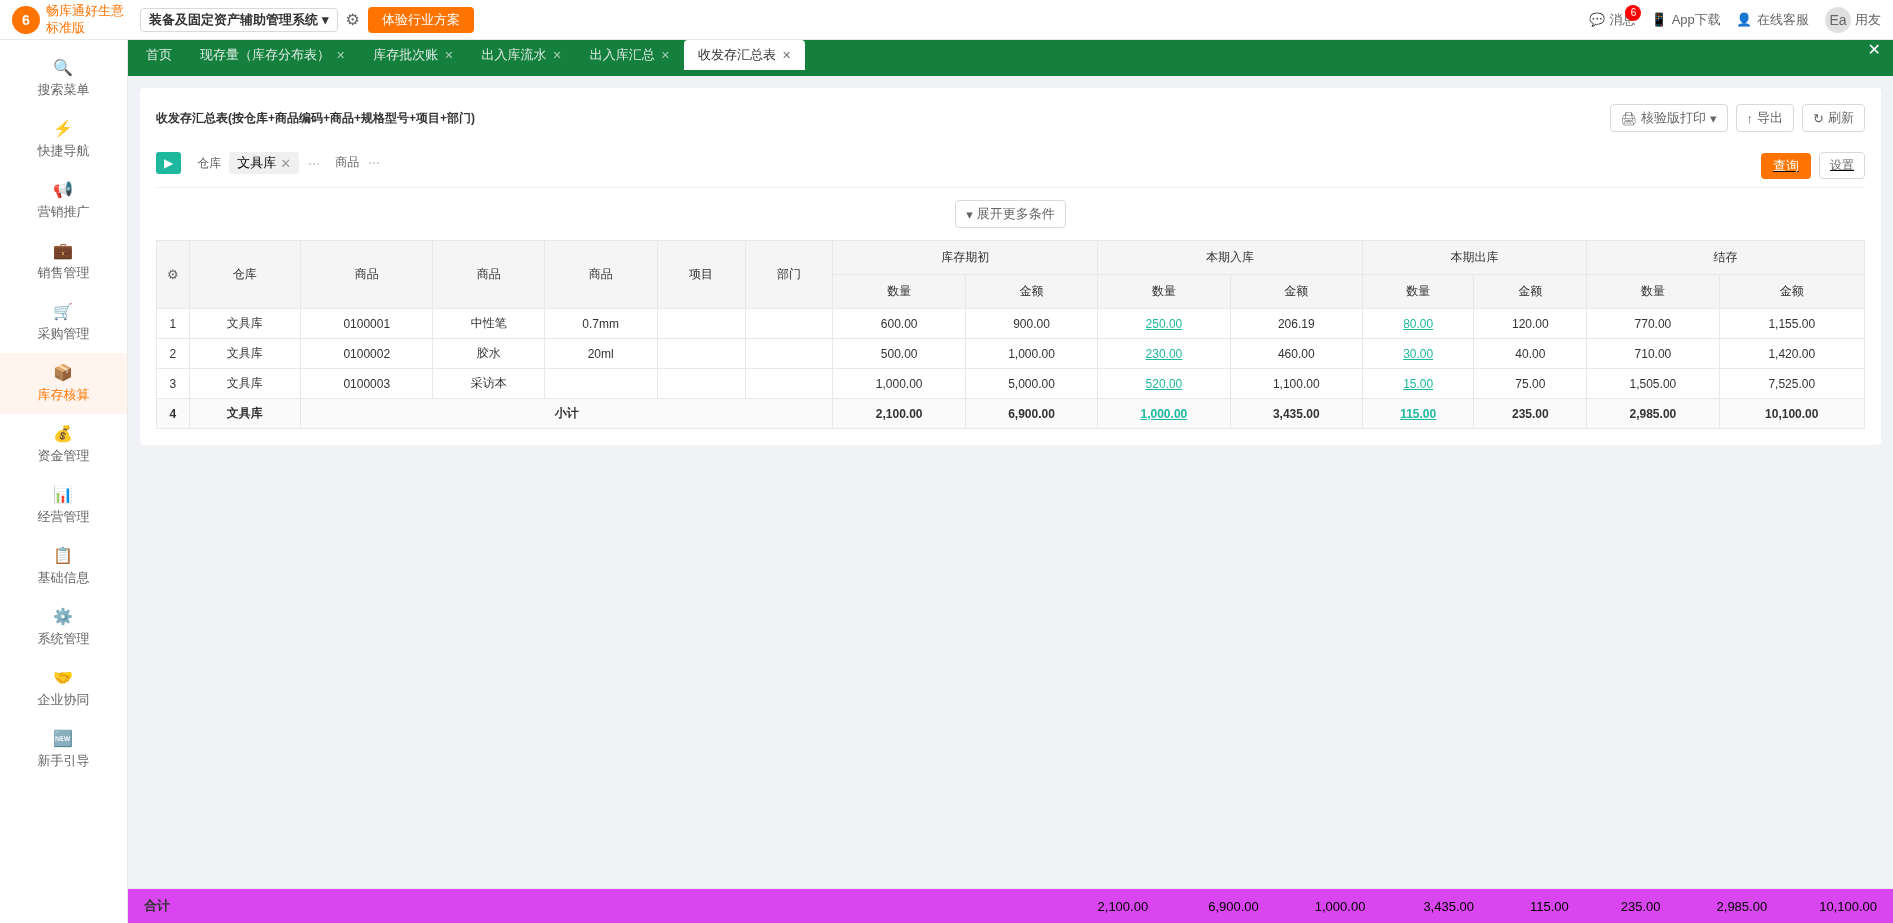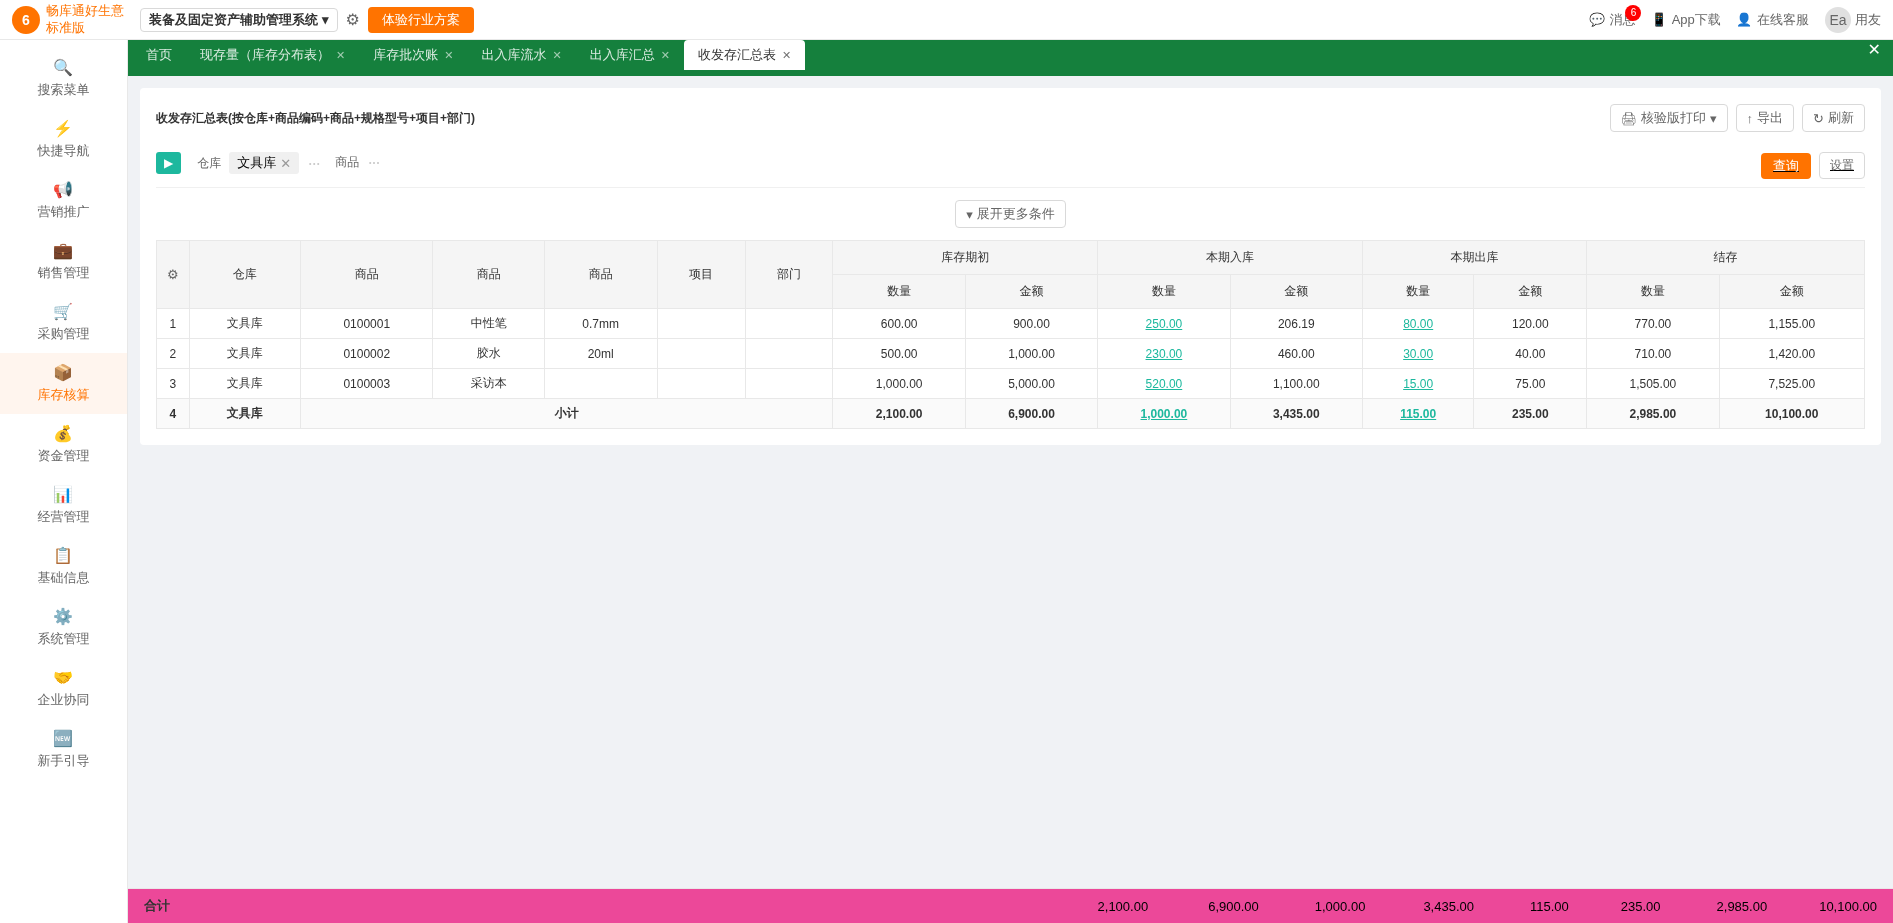--- a/index.html
+++ b/index.html
@@ -61,21 +61,21 @@
     
     .table-wrap { overflow: auto; }
     table { width: 100%; border-collapse: collapse; }
     th { background: #f5f5f5; color: #333; font-weight: 500; padding: 8px 10px; text-align: center; border: 1px solid #e8e8e8; font-size: 12px; white-space: nowrap; }
     td { padding: 6px 10px; border: 1px solid #e8e8e8; text-align: center; color: #333; font-size: 12px; white-space: nowrap; }
     .link-cell { color: #1db89e; text-decoration: underline; cursor: pointer; }
     .subtotal-row td { font-weight: bold; background: #fafafa; }
     .settings-icon { cursor: pointer; color: #666; }
 
     
-    .bottom-bar { background: #ec4899; border-top: 1px solid #e8e8e8; padding: 8px 16px; display: flex; align-items: center; }
+    .bottom-bar { background: #d946ef; border-top: 1px solid #e8e8e8; padding: 8px 16px; display: flex; align-items: center; }
     .total-label { color: #333; font-weight: 600; margin-right: 20px; }
 
     
     .expand-arrow { background: #1db89e; color: #fff; border: none; border-radius: 3px; padding: 4px 8px; cursor: pointer; font-size: 12px; }
 
     .gear-cell { width: 32px; }
   </style>
 </head>
 <body>
 

